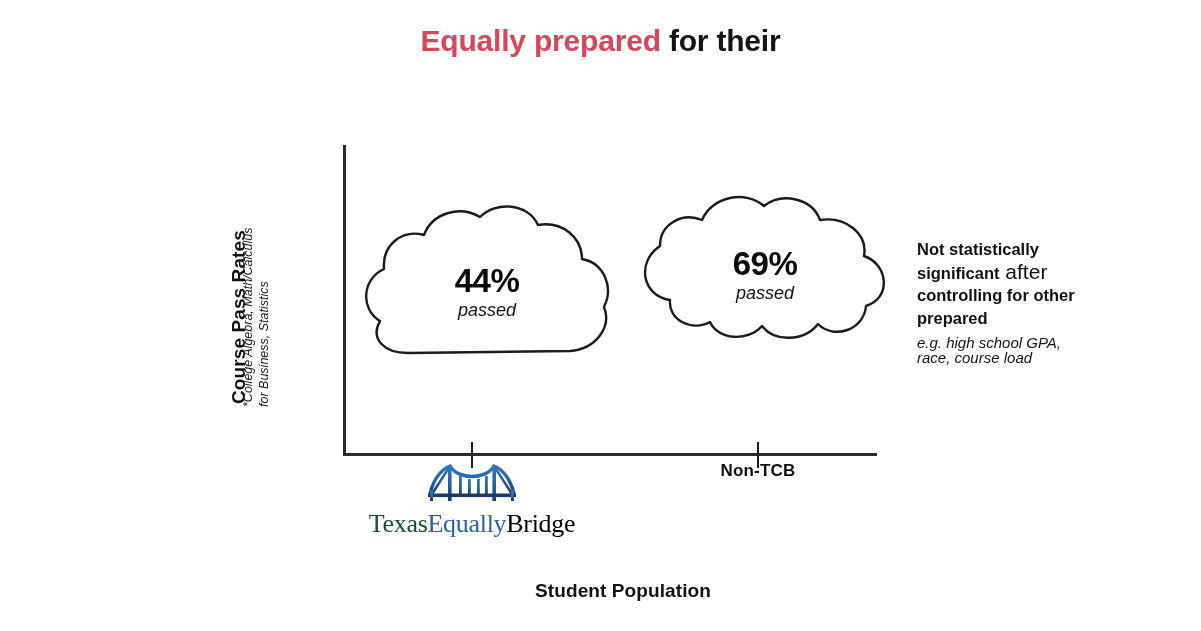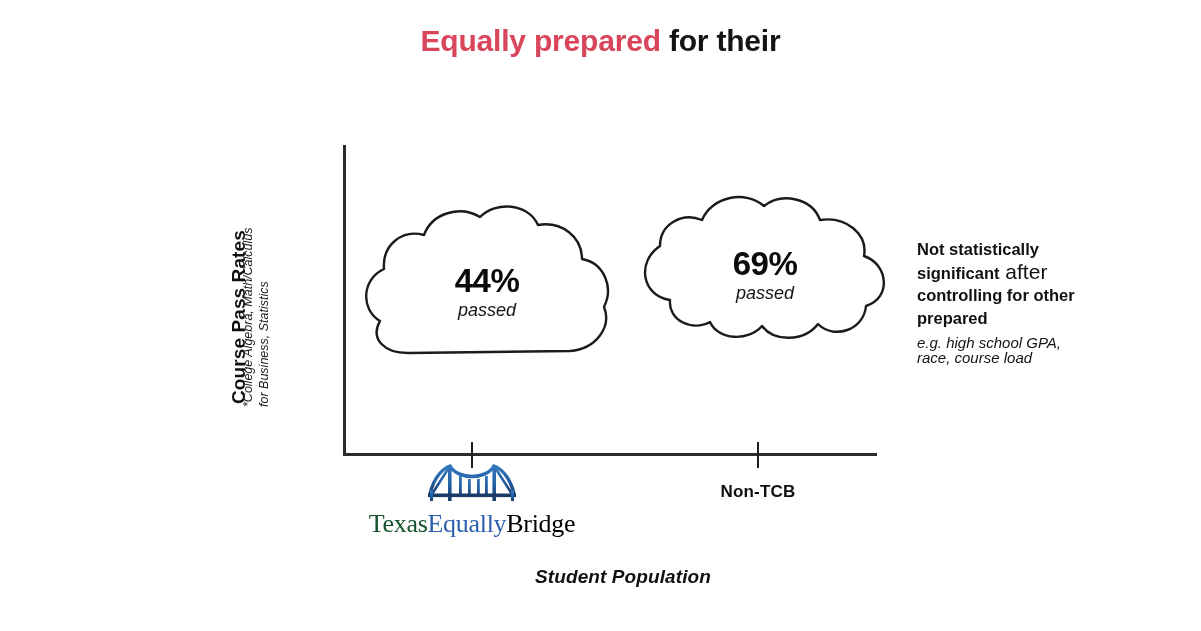--- a/index.html
+++ b/index.html
@@ -156,21 +156,21 @@
     font-size: 15px;
     font-style: italic;
     line-height: 14.5px;
     color: #141414;
   }
 
   
   .cat-nontcb {
     position: absolute;
     left: 668px;
-    top: 482px;
+    top: 461px;
     width: 180px;
     text-align: center;
     font-size: 17px;
     font-weight: bold;
     letter-spacing: 0.2px;
     color: #0f0f0f;
   }
 
   
   .logo {
@@ -189,28 +189,27 @@
     white-space: nowrap;
   }
   .logo-texas  { color: #14532d; }
   .logo-college{ color: #2b5fae; }
   .logo-bridge { color: #000000; }
 
   
   .xtitle {
     position: absolute;
     left: 343px;
-    top: 566px;
+    top: 580px;
     width: 560px;
     text-align: center;
     font-size: 19px;
     font-weight: bold;
     letter-spacing: 0.1px;
     color: #111;
-    font-style: italic;
   }
 </style>
 </head>
 <body>
 
 <div id="canvas">
 
   <div class="title-block">
     <span class="title-line"><span class="title-accent">Equally prepared</span><span> for their</span></span>
   </div>

